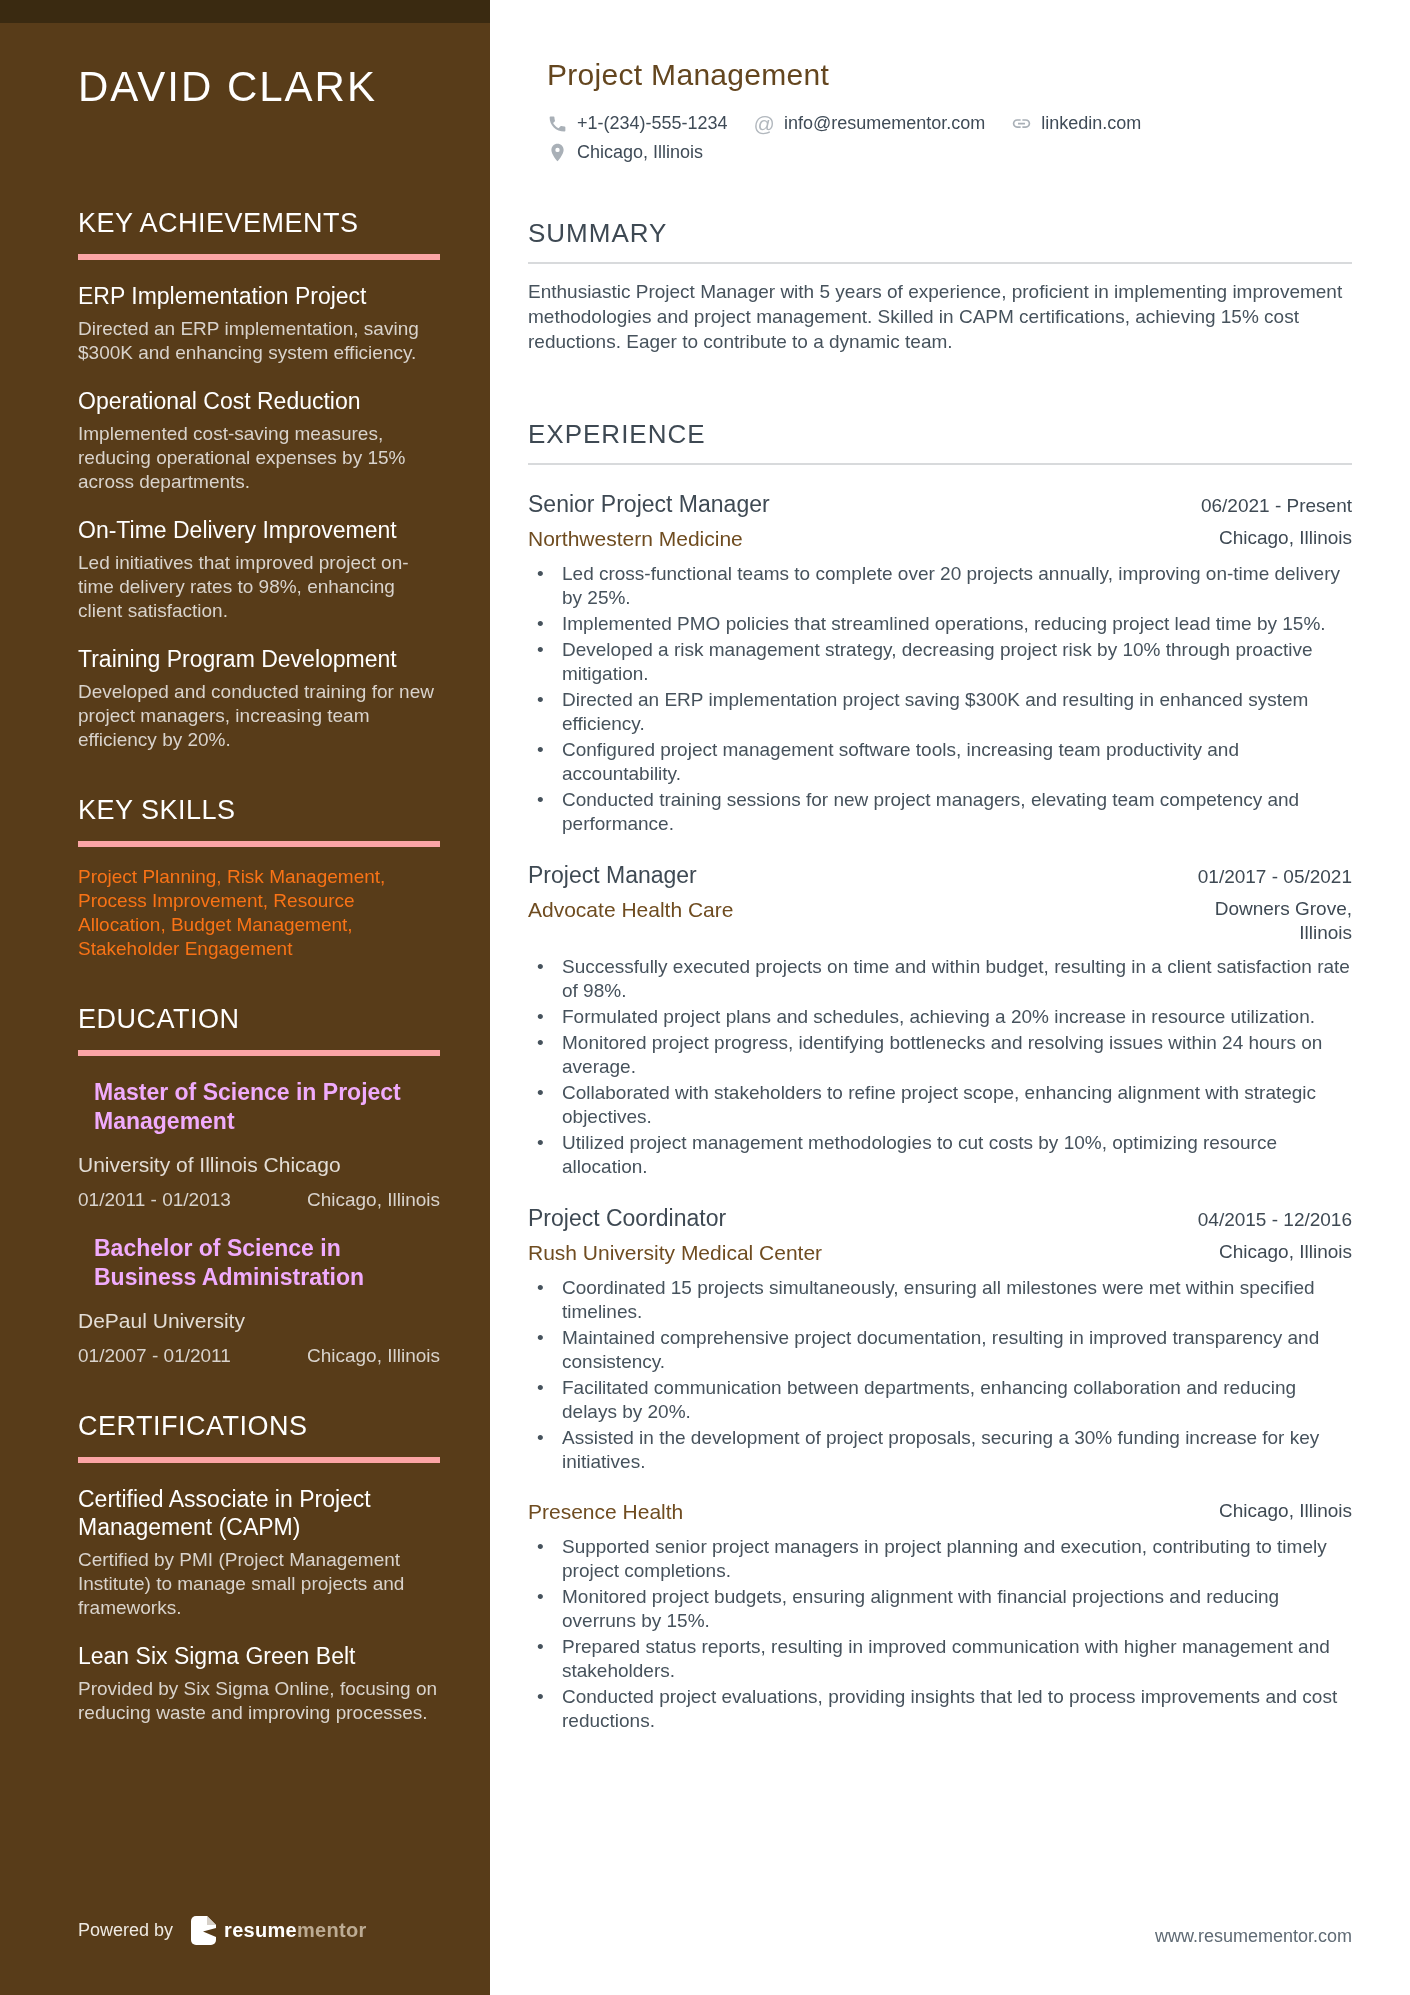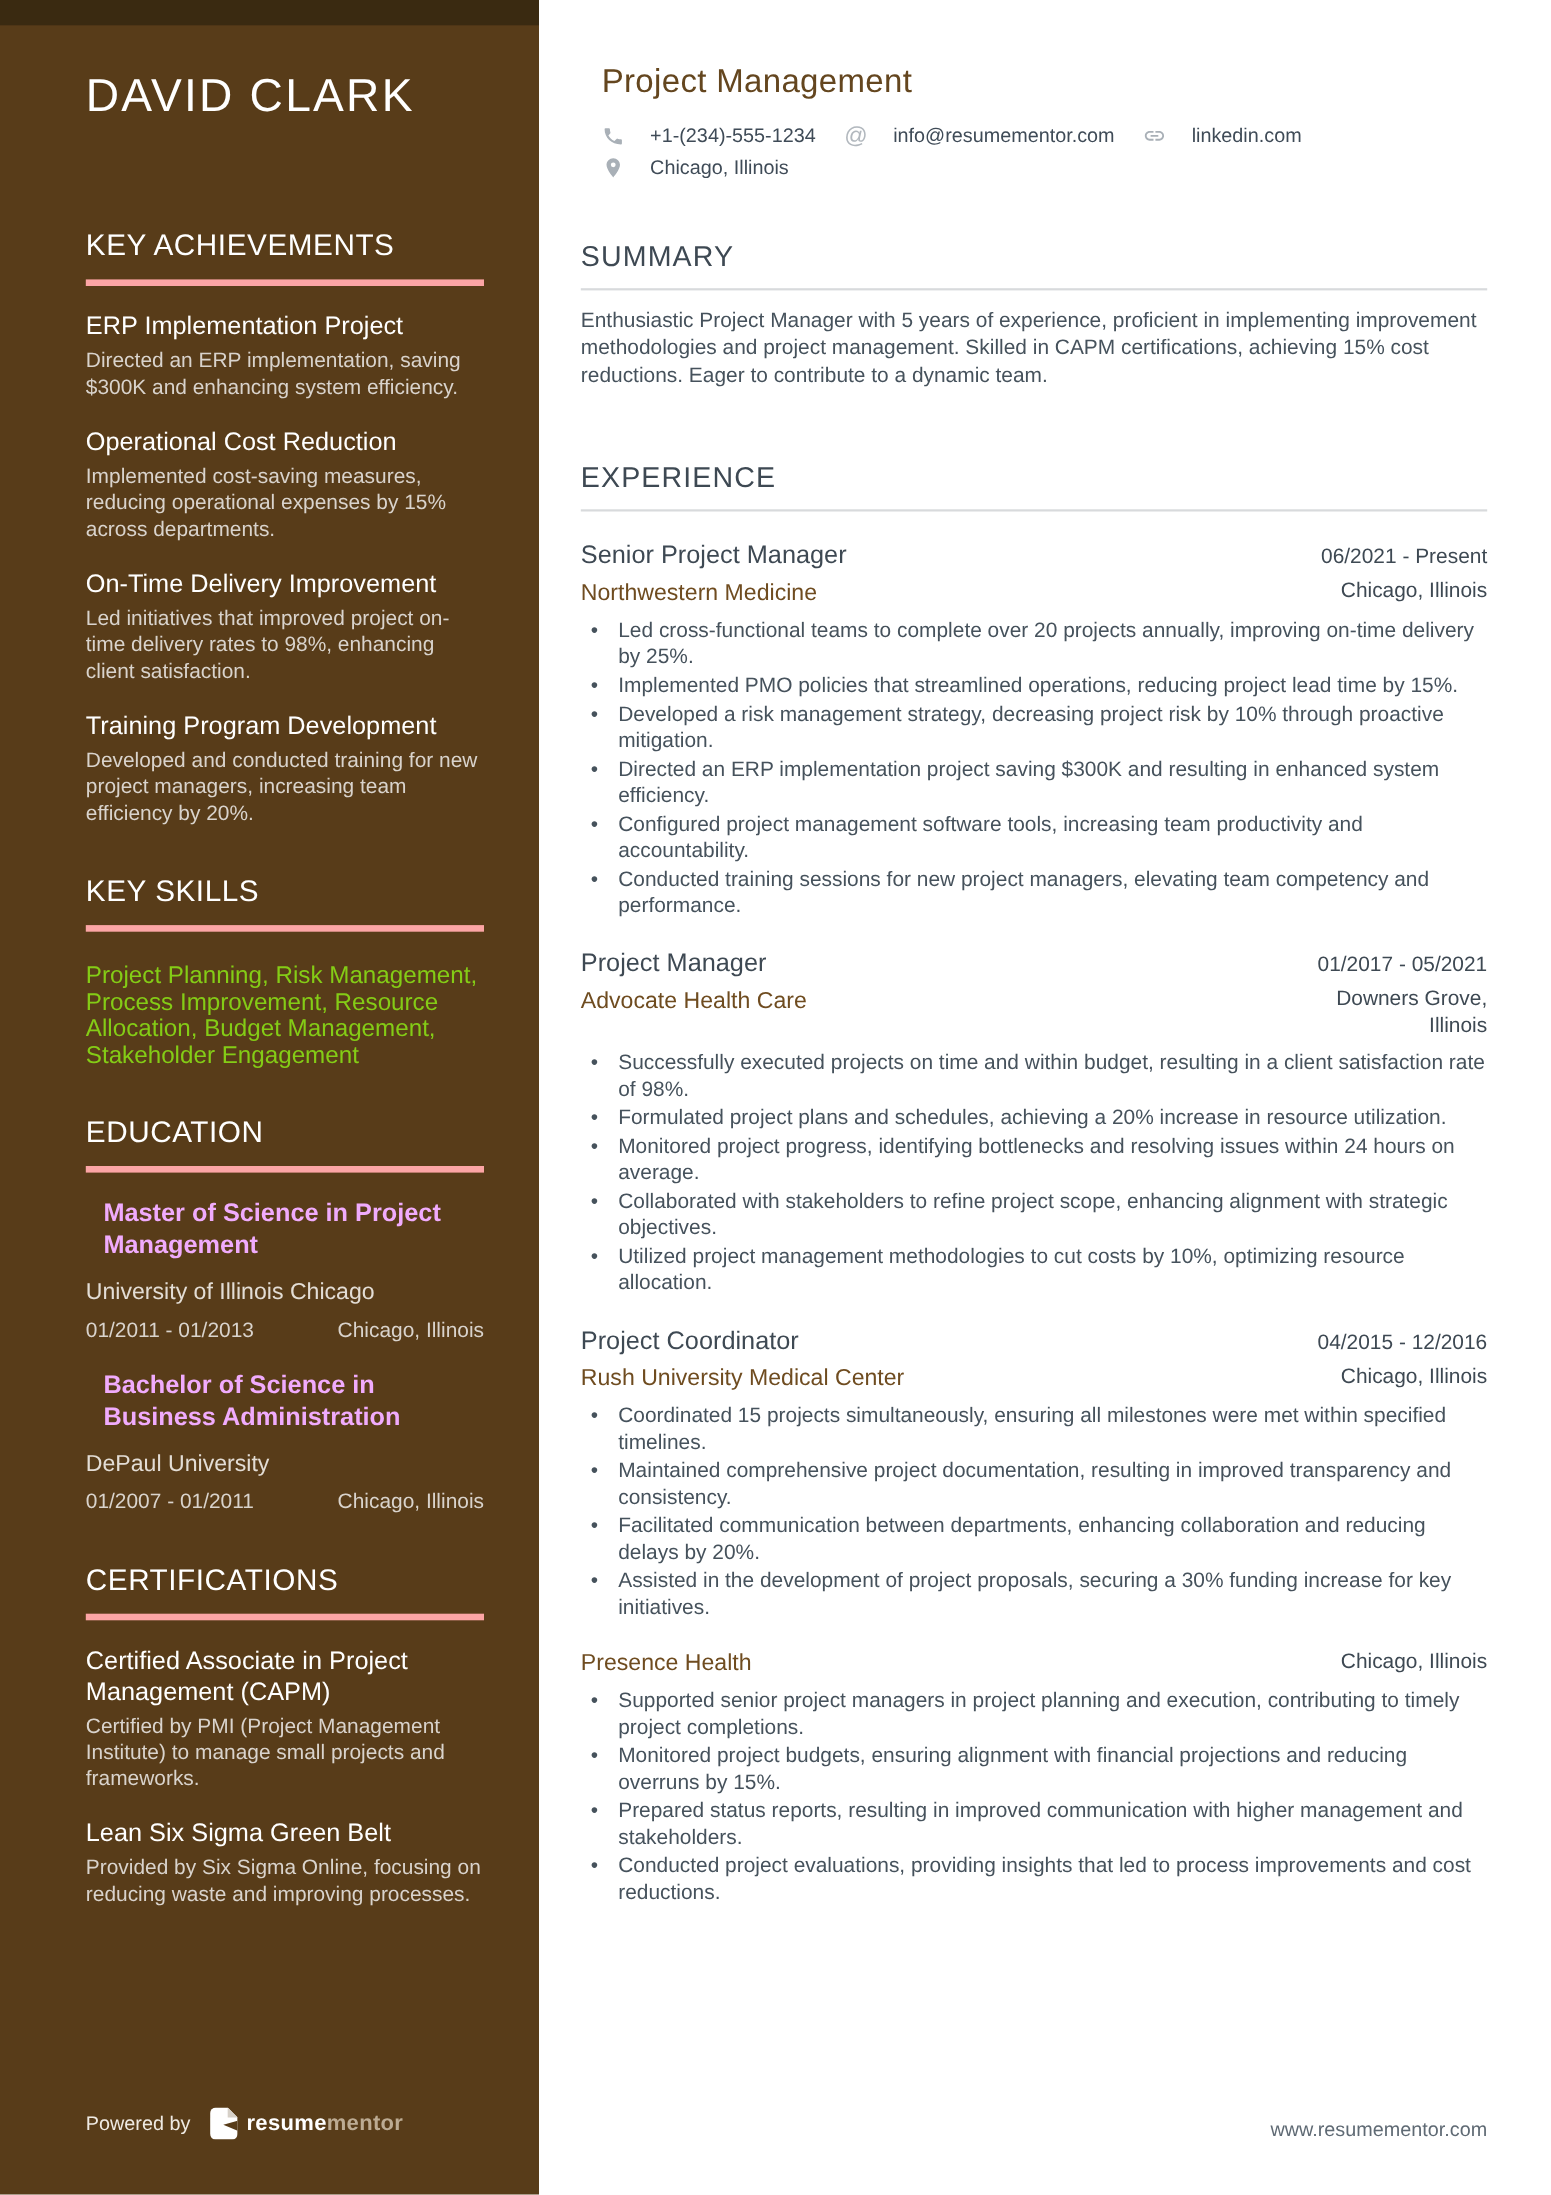--- a/index.html
+++ b/index.html
@@ -23,21 +23,21 @@
   }
   .sb-section{margin-top:42px;}
   .sb-section.first{margin-top:95px;}
   .sb-heading{
     margin:0;font-size:27px;font-weight:500;letter-spacing:.5px;color:#ffffff;
     line-height:32px;padding-bottom:15px;border-bottom:6px solid #fca5a5;
   }
   .sb-item{margin-top:22px;}
   .sb-item h3{margin:0;font-size:23px;font-weight:500;line-height:28px;color:#ffffff;}
   .sb-item p{margin:7px 0 0;font-size:19px;line-height:24px;color:#d9d3cc;}
-  .skills-text{margin:28px 0 0;font-size:22px;line-height:24px;color:#84cc16;}
+  .skills-text{margin:18px 0 0;font-size:19px;line-height:24px;color:#f97316;}
   .edu-item{margin-top:22px;}
   .edu-degree{margin:16px;font-size:23px;font-weight:700;line-height:29px;color:#f0abfc;}
   .edu-school{margin-top:10px;font-size:21px;line-height:26px;color:#e3ddd5;}
   .edu-meta{margin-top:10px;display:flex;justify-content:space-between;
     font-size:19px;line-height:24px;color:#d9d3cc;}
   .sb-footer{
     position:absolute;left:78px;bottom:50px;display:flex;align-items:center;gap:18px;
   }
   .powered-by{font-size:18px;color:#efeae3;}
   .brand{display:flex;align-items:center;gap:8px;}
@@ -51,21 +51,21 @@
     box-sizing:border-box;padding:0 58px 13px 38px;color:#46525c;
   }
   .head{margin-left:19px;}
   .main-title{
     margin:56px 0 0;font-size:30px;font-weight:500;letter-spacing:.3px;
     color:#64461f;line-height:37px;
   }
   .contact-line{display:flex;align-items:center;gap:26px;font-size:18px;color:#3f4b57;}
   .contact-line.row1{margin-top:20px;}
   .contact-line.row2{margin-top:8px;}
-  .contact-item{display:flex;align-items:center;gap:23px;}
+  .contact-item{display:flex;align-items:center;gap:9px;}
   .cicon{width:21px;height:21px;flex:0 0 auto;fill:#a9b0b7;}
   .at-icon{font-size:21px;color:#b2b8be;line-height:21px;}
   .at-icon::before{content:"@";}
 
   .section-heading{
     margin:0;font-size:26px;font-weight:500;letter-spacing:1px;color:#3e4953;line-height:32px;
   }
   .summary-sec .section-heading{margin-top:54px;}
   .experience-sec .section-heading{margin-top:64px;}
   .rule{height:2px;background:#d8dadc;margin-top:13px;}

